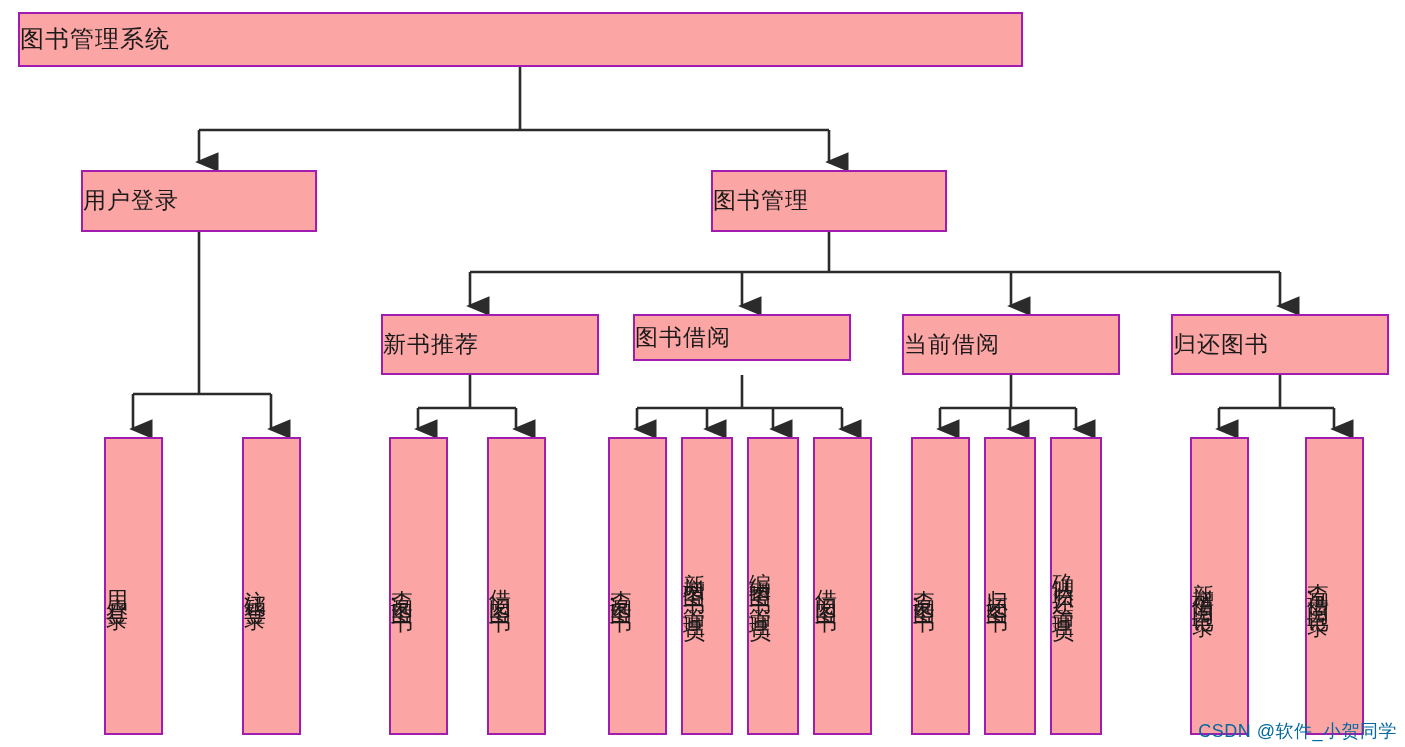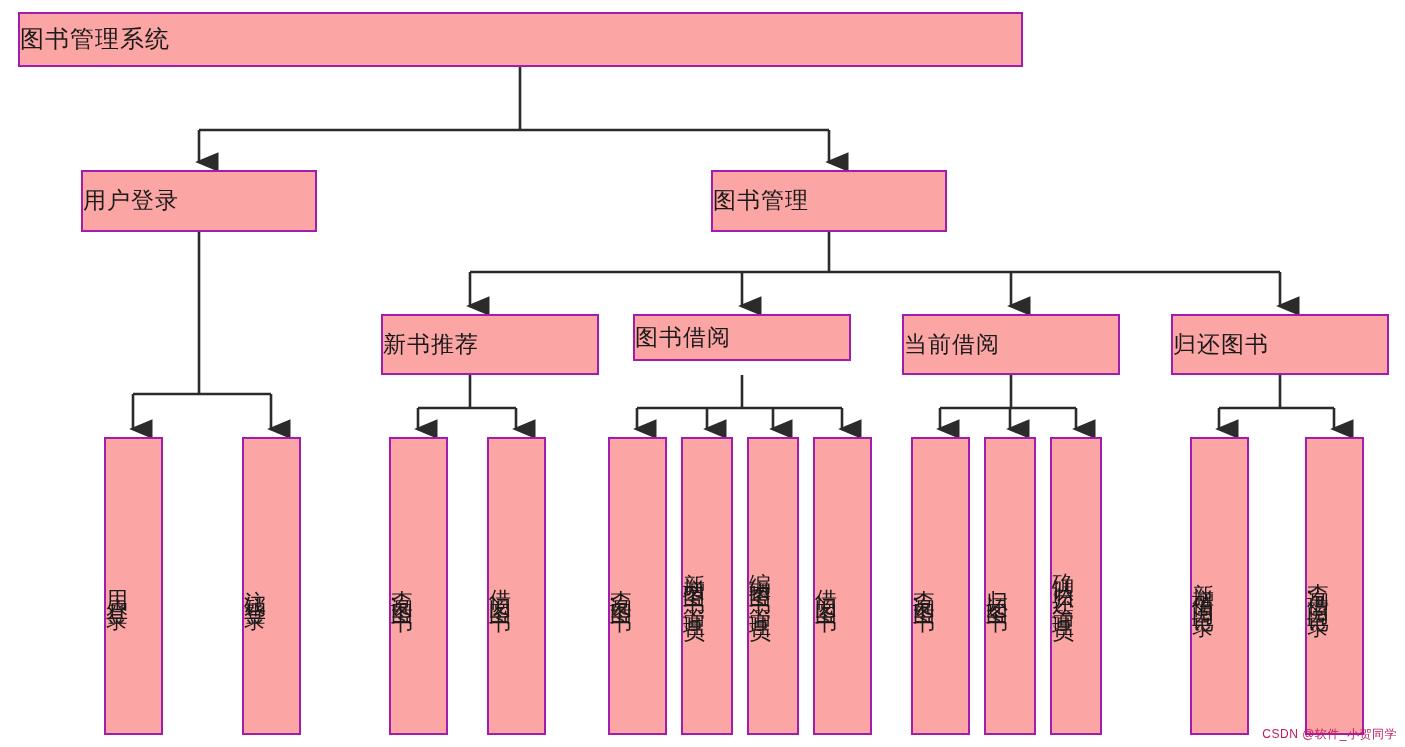--- a/index.html
+++ b/index.html
@@ -53,22 +53,22 @@
     white-space: nowrap;
     text-align: center;
   }
   .node.title {
     font-size: 24px;
   }
   .watermark {
     position: absolute;
     right: 8px;
     bottom: 4px;
-    font-size: 12px;
-    color: #be185d;
+    font-size: 18px;
+    color: #0369a1;
     letter-spacing: 0.5px;
     white-space: nowrap;
   }
 </style>
 </head>
 <body>
 
 <div id="diagram-root">
 
   <svg class="edges" viewBox="0 0 1405 747" xmlns="http://www.w3.org/2000/svg">

